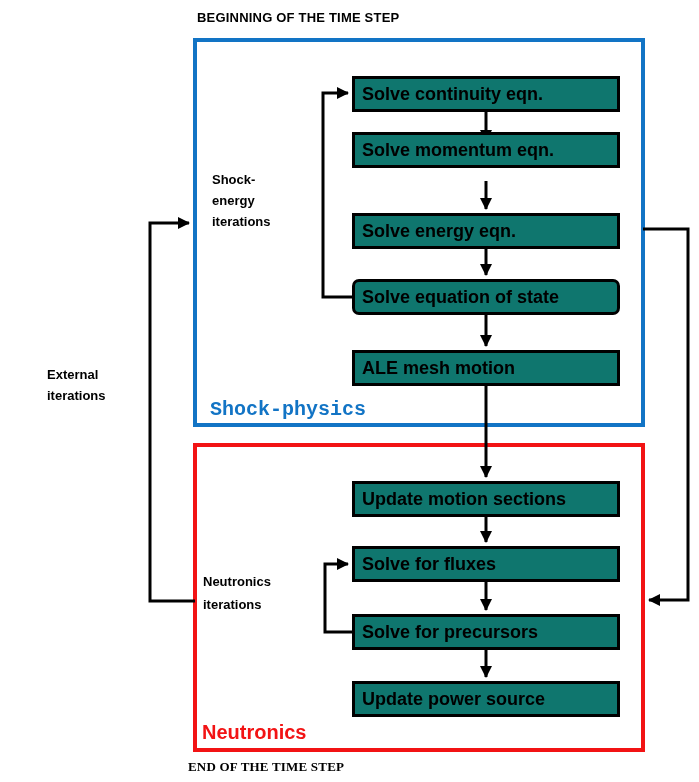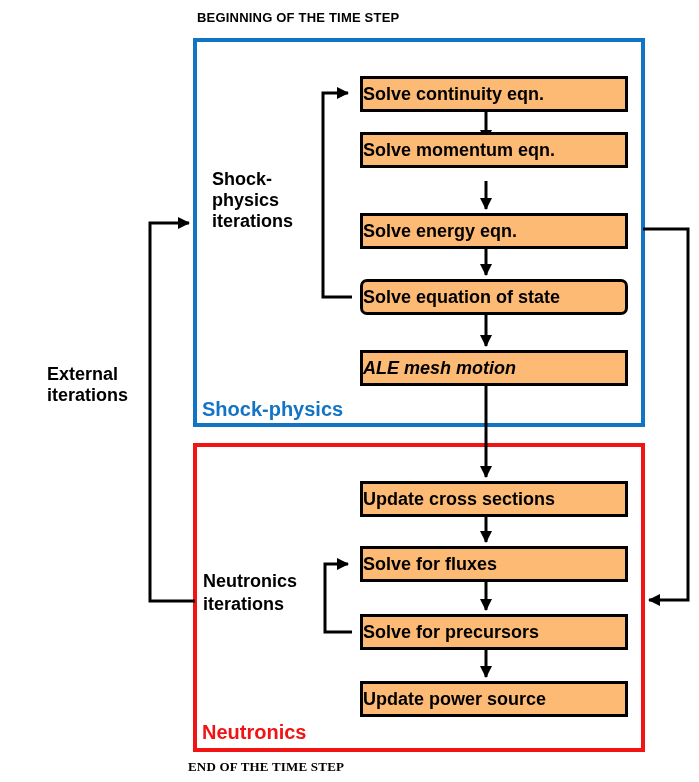--- a/index.html
+++ b/index.html
@@ -10,34 +10,33 @@
     --shock-color:#1274C5;
     --neutronics-color:#F21314;
   }
   .abs{position:absolute;}
   .title{font-size:13px;font-weight:bold;color:#000;letter-spacing:0.2px;white-space:nowrap;z-index:3;}
   .container{position:absolute;background:transparent;z-index:1;box-sizing:border-box;}
   .container.shock{left:193px;top:38px;width:452px;height:389px;border:4px solid var(--shock-color);}
   .container.neutronics{left:193px;top:443px;width:452px;height:309px;border:4px solid var(--neutronics-color);}
   .pbox{
     position:absolute;left:352px;width:268px;height:36px;
-    border:3px solid #000;background:#fdba74;box-sizing:border-box;
-    display:flex;align-items:center;
+    border:3px solid #000;background:#0f766e;box-sizing:border-box;
+    display:flex;align-items:center;padding-left:7px;
     font-size:18px;font-weight:bold;color:#000;white-space:nowrap;
     z-index:3;
-    margin-left:8px;
   }
   .sidelabel{
-    position:absolute;font-size:18px;font-weight:bold;color:#000;
+    position:absolute;font-size:13px;font-weight:bold;color:#000;
     line-height:21px;white-space:nowrap;z-index:3;
   }
   .sectionlabel{
     position:absolute;font-size:20px;font-weight:bold;white-space:nowrap;z-index:3;
   }
-  .sectionlabel.shock{color:var(--shock-color);left:202px;top:398px;}
+  .sectionlabel.shock{color:var(--shock-color);left:210px;top:398px;font-family:Liberation Mono, monospace;}
   .sectionlabel.neutronics{color:var(--neutronics-color);left:202px;top:721px;}
   #connector-layer{position:absolute;left:0;top:0;z-index:2;}
   #connector-layer polyline, #connector-layer line{
     fill:none;stroke:#000;stroke-width:3;
   }
 </style>
 </head>
 <body style="--shock-color: #1274C5; --neutronics-color: #F21314;">
 
 <div class="abs title" style="left:197px;top:10px;">BEGINNING OF THE TIME STEP</div>
@@ -67,30 +66,30 @@
   <polyline points="352,632 325,632 325,564 348,564" marker-end="url(#arrow)"></polyline>
 
   <polyline points="195,601 150,601 150,223 189,223" marker-end="url(#arrow)"></polyline>
   <polyline points="643,229 688,229 688,600 649,600" marker-end="url(#arrow)"></polyline>
 </svg>
 
 <div class="pbox" style="top:76px;">Solve continuity eqn.</div>
 <div class="pbox" style="top:132px;">Solve momentum eqn.</div>
 <div class="pbox" style="top:213px;">Solve energy eqn.</div>
 <div class="pbox" style="top:279px;border-radius:7px;">Solve equation of state</div>
-<div class="pbox" style="top:350px;font-style:italic;">ALE mesh motion</div>
+<div class="pbox" style="top:350px;">ALE mesh motion</div>
 
-<div class="pbox" style="top:481px;">Update cross sections</div>
+<div class="pbox" style="top:481px;">Update motion sections</div>
 <div class="pbox" style="top:546px;">Solve for fluxes</div>
 <div class="pbox" style="top:614px;">Solve for precursors</div>
 <div class="pbox" style="top:681px;">Update power source</div>
 
 <div class="sidelabel" style="left:212px;top:169px;">
   <div>Shock-</div>
-  <div>physics</div>
+  <div>energy</div>
   <div>iterations</div>
 </div>
 
 <div class="sidelabel" style="left:47px;top:364px;">
   <div>External</div>
   <div>iterations</div>
 </div>
 
 <div class="sidelabel" style="left:203px;top:570px;line-height:23px;">
   <div>Neutronics</div>

